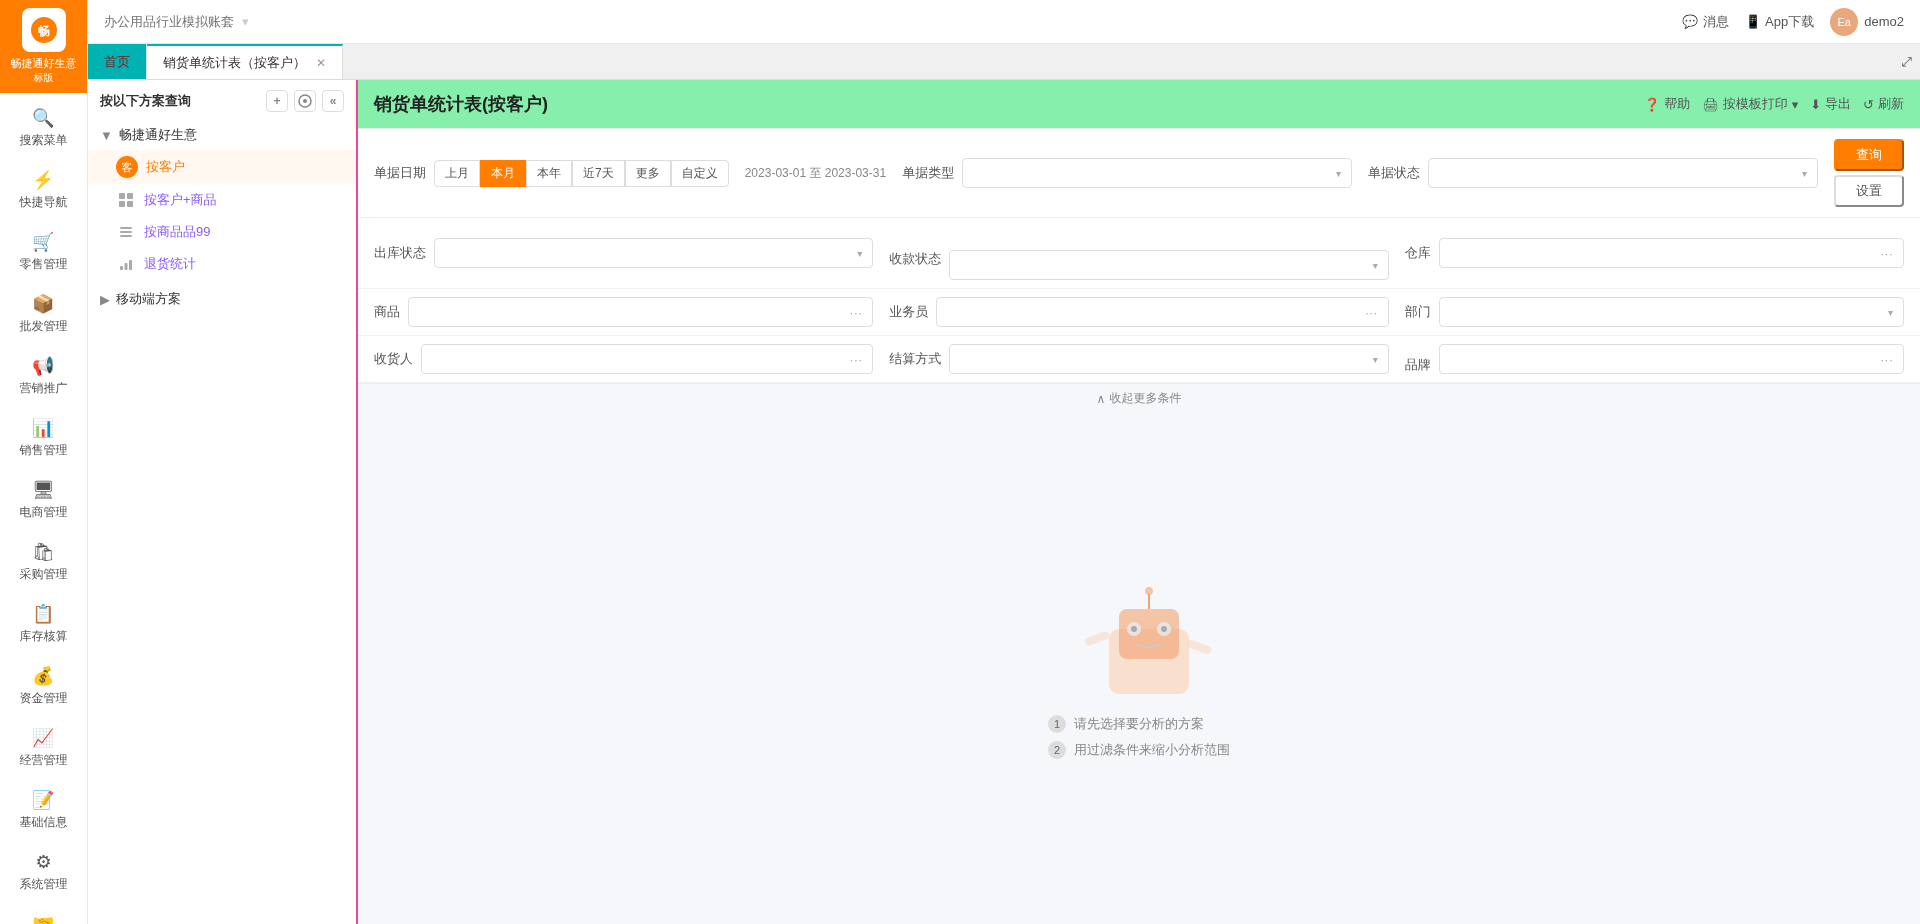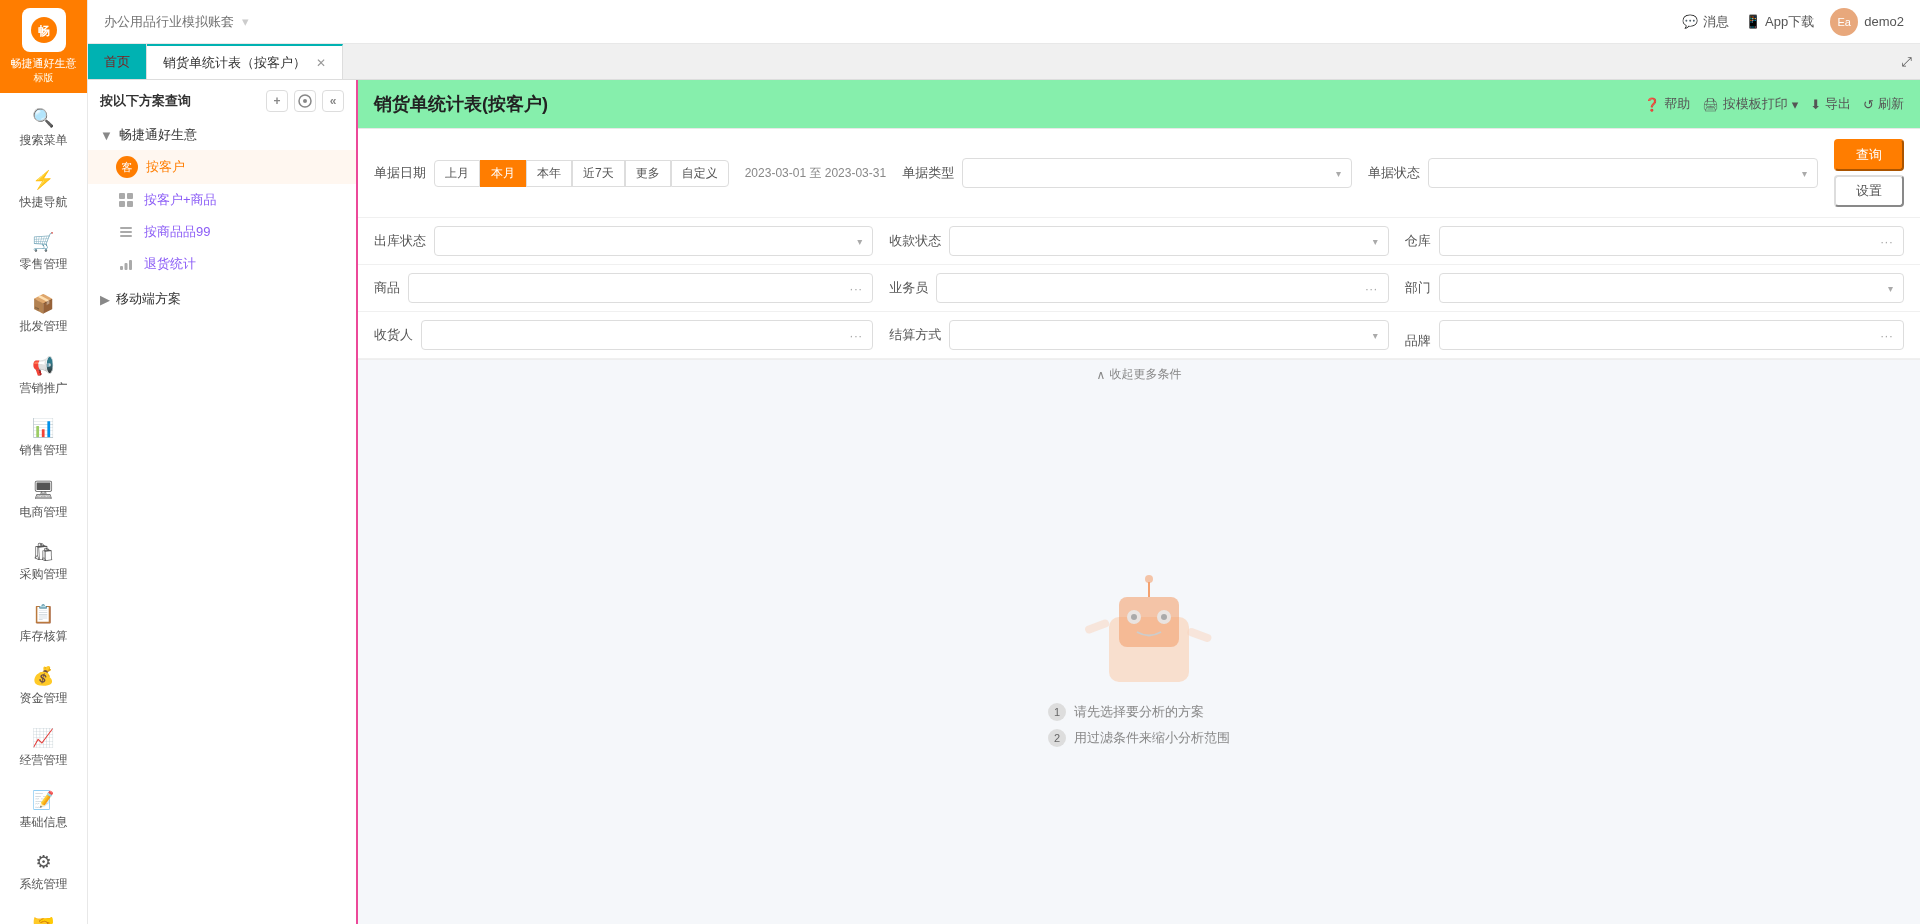--- a/index.html
+++ b/index.html
@@ -321,21 +321,21 @@
         </div>
 
         <div style="display:flex; align-items:center; padding:8px 16px; border-bottom:1px solid #f0f0f0; gap:16px;">
           <div style="flex:1;display:flex;align-items:center;gap:8px;">
             <span class="filter-cell-label">出库状态</span>
             <div class="filter-select" style="flex:1;">
               <span class="select-placeholder"></span>
               <span class="chevron">▾</span>
             </div>
           </div>
-          <div style="flex:1;display:flex;align-items:center;gap:8px;">
+          <div style="flex:1;display:flex;align-items:flex-start;gap:8px;margin-top:24px;">
             <span class="filter-cell-label">收款状态</span>
             <div class="filter-select" style="flex:1;">
               <span class="select-placeholder"></span>
               <span class="chevron">▾</span>
             </div>
           </div>
           <div style="flex:1;display:flex;align-items:center;gap:8px;">
             <span class="filter-cell-label">仓库</span>
             <div class="filter-select" style="flex:1;">
               <span class="select-placeholder"></span>

